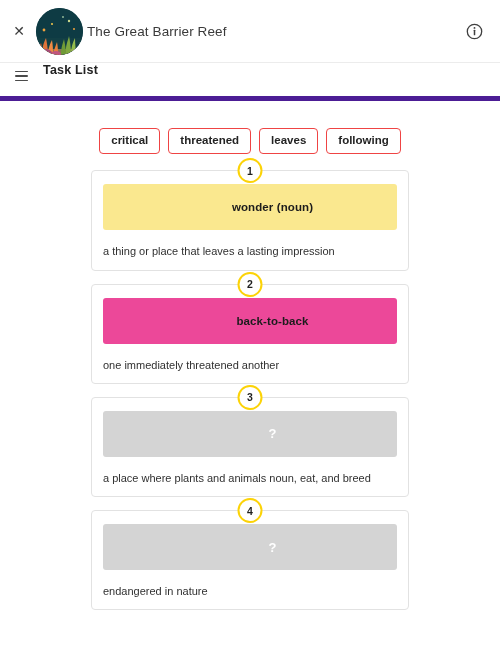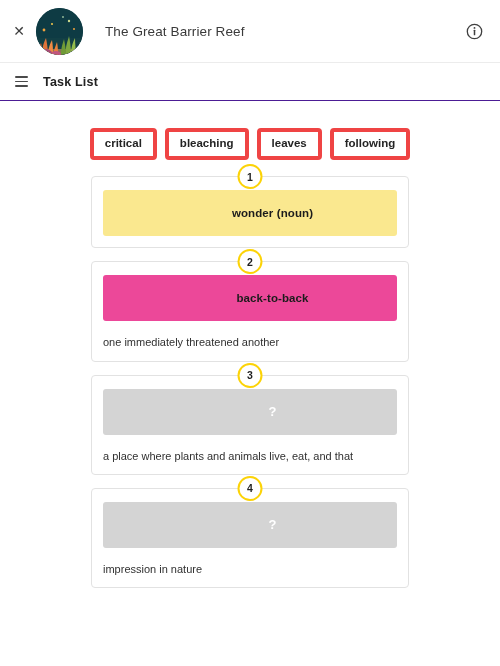--- a/index.html
+++ b/index.html
@@ -44,21 +44,21 @@
     height: 47px;
     border-radius: 50%;
     overflow: hidden;
     flex: 0 0 auto;
     margin-left: 4px;
     background: #0d3a42;
   }
   .avatar svg { display: block; width: 47px; height: 47px; }
 
   .topbar-title {
-    margin-left: 22px;
+    margin-left: 4px;
     font-size: 13.5px;
     color: #3a3a3a;
     letter-spacing: .1px;
     flex: 1 1 auto;
     white-space: nowrap;
     overflow: hidden;
   }
 
   .info-btn {
     width: 24px;
@@ -70,25 +70,25 @@
     background: none;
     border: none;
     cursor: pointer;
     color: #444;
   }
 
   
   .sectionbar {
     height: 39px;
     display: flex;
-    align-items: center;
+    align-items: flex-start;
     padding: 0 14px 0 8px;
     background: #ffffff;
     border-top: 1px solid #ececec;
-    border-bottom: 1px solid #4c1d95;
+    border-bottom: 5px solid #4c1d95;
   }
   .menu-btn {
     width: 26px; height: 26px;
     display: flex; flex-direction: column;
     justify-content: center; align-items: center;
     gap: 3px;
     background: none; border: none; cursor: pointer;
     flex: 0 0 auto;
   }
   .menu-btn span {
@@ -115,21 +115,21 @@
   }
 
   .tags {
     display: flex;
     justify-content: center;
     gap: 8px;
     padding: 27px 0 0 0;
   }
   .tag {
     background: #ffffff;
-    border: 4px solid #ef4444;
+    border: 1px solid #ef4444;
     border-radius: 4px;
     padding: 5px 11px 6px 11px;
     font-size: 11.5px;
     font-weight: bold;
     color: #242424;
     cursor: pointer;
     white-space: nowrap;
     font-family: "Liberation Sans", sans-serif;
     line-height: 1.15;
   }
@@ -253,52 +253,53 @@
     <span></span>
     <span></span>
   </button>
   <div class="section-title">Task List</div>
 </div>
 
 <div class="content">
 
   <div class="tags">
     <button class="tag">critical</button>
-    <button class="tag">bleaching</button>
+    <button class="tag">threatened</button>
     <button class="tag">leaves</button>
     <button class="tag">following</button>
   </div>
 
   <div class="cards">
 
     <div class="card-wrap">
       <div class="badge">1</div>
       <div class="card">
         <div class="term-box light">wonder (noun)</div>
+        <div class="definition">a thing or place that leaves a lasting impression</div>
       </div>
     </div>
 
     <div class="card-wrap">
       <div class="badge">2</div>
       <div class="card">
         <div class="term-box gold">back-to-back</div>
         <div class="definition">one immediately threatened another</div>
       </div>
     </div>
 
     <div class="card-wrap">
       <div class="badge">3</div>
       <div class="card">
         <div class="term-box hidden-term">?</div>
-        <div class="definition">a place where plants and animals live, eat, and that</div>
+        <div class="definition">a place where plants and animals noun, eat, and breed</div>
       </div>
     </div>
 
     <div class="card-wrap">
       <div class="badge">4</div>
       <div class="card">
         <div class="term-box hidden-term">?</div>
-        <div class="definition">impression in nature</div>
+        <div class="definition">endangered in nature</div>
       </div>
     </div>
 
   </div>
 </div>
 
 </body></html>

